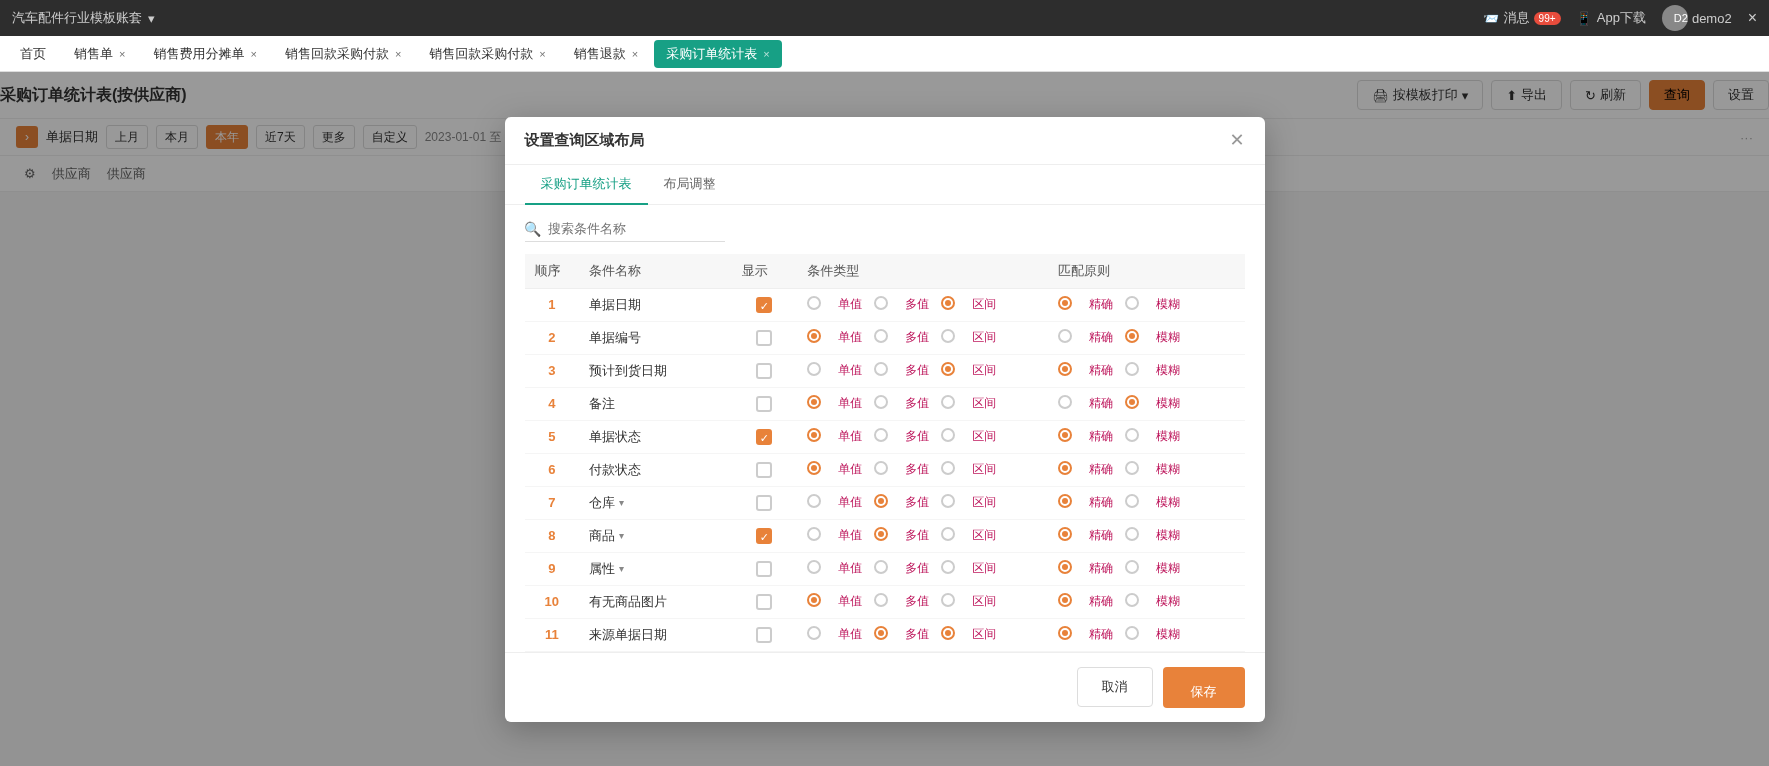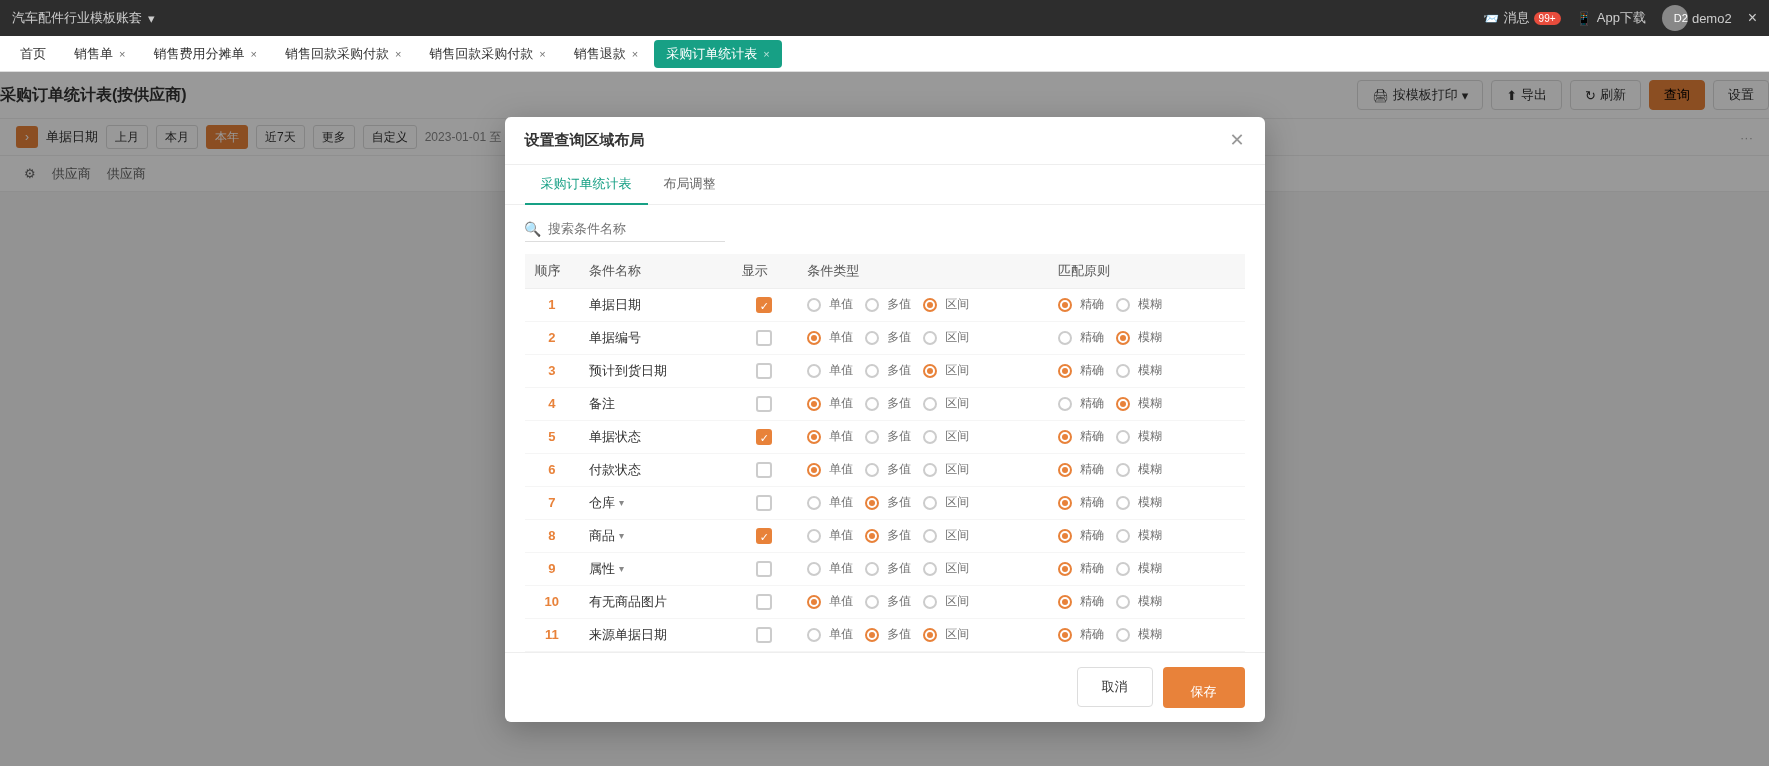--- a/index.html
+++ b/index.html
@@ -195,21 +195,21 @@
     .modal-table tbody td { padding: 7px 10px; font-size: 13px; color: #333; vertical-align: middle; }
 
     .col-order { width: 50px; color: #e8823a; font-weight: bold; text-align: center; }
     .col-name { width: 140px; }
     .col-display { width: 60px; text-align: center; }
     .col-type { width: 230px; }
     .col-match { width: 180px; }
 
     
     .radio-group { display: flex; align-items: center; gap: 12px; }
-    .radio-item { display: flex; align-items: center; gap: 8px; font-size: 12px; color: #737373; cursor: pointer; }
+    .radio-item { display: flex; align-items: flex-start; gap: 17px; font-size: 12px; color: #be185d; cursor: pointer; }
     .radio-circle {
       width: 14px; height: 14px;
       border-radius: 50%;
       border: 2px solid #ccc;
       display: inline-flex;
       align-items: center;
       justify-content: center;
     }
     .radio-circle.checked { border-color: #e8823a; }
     .radio-circle.checked::after {

